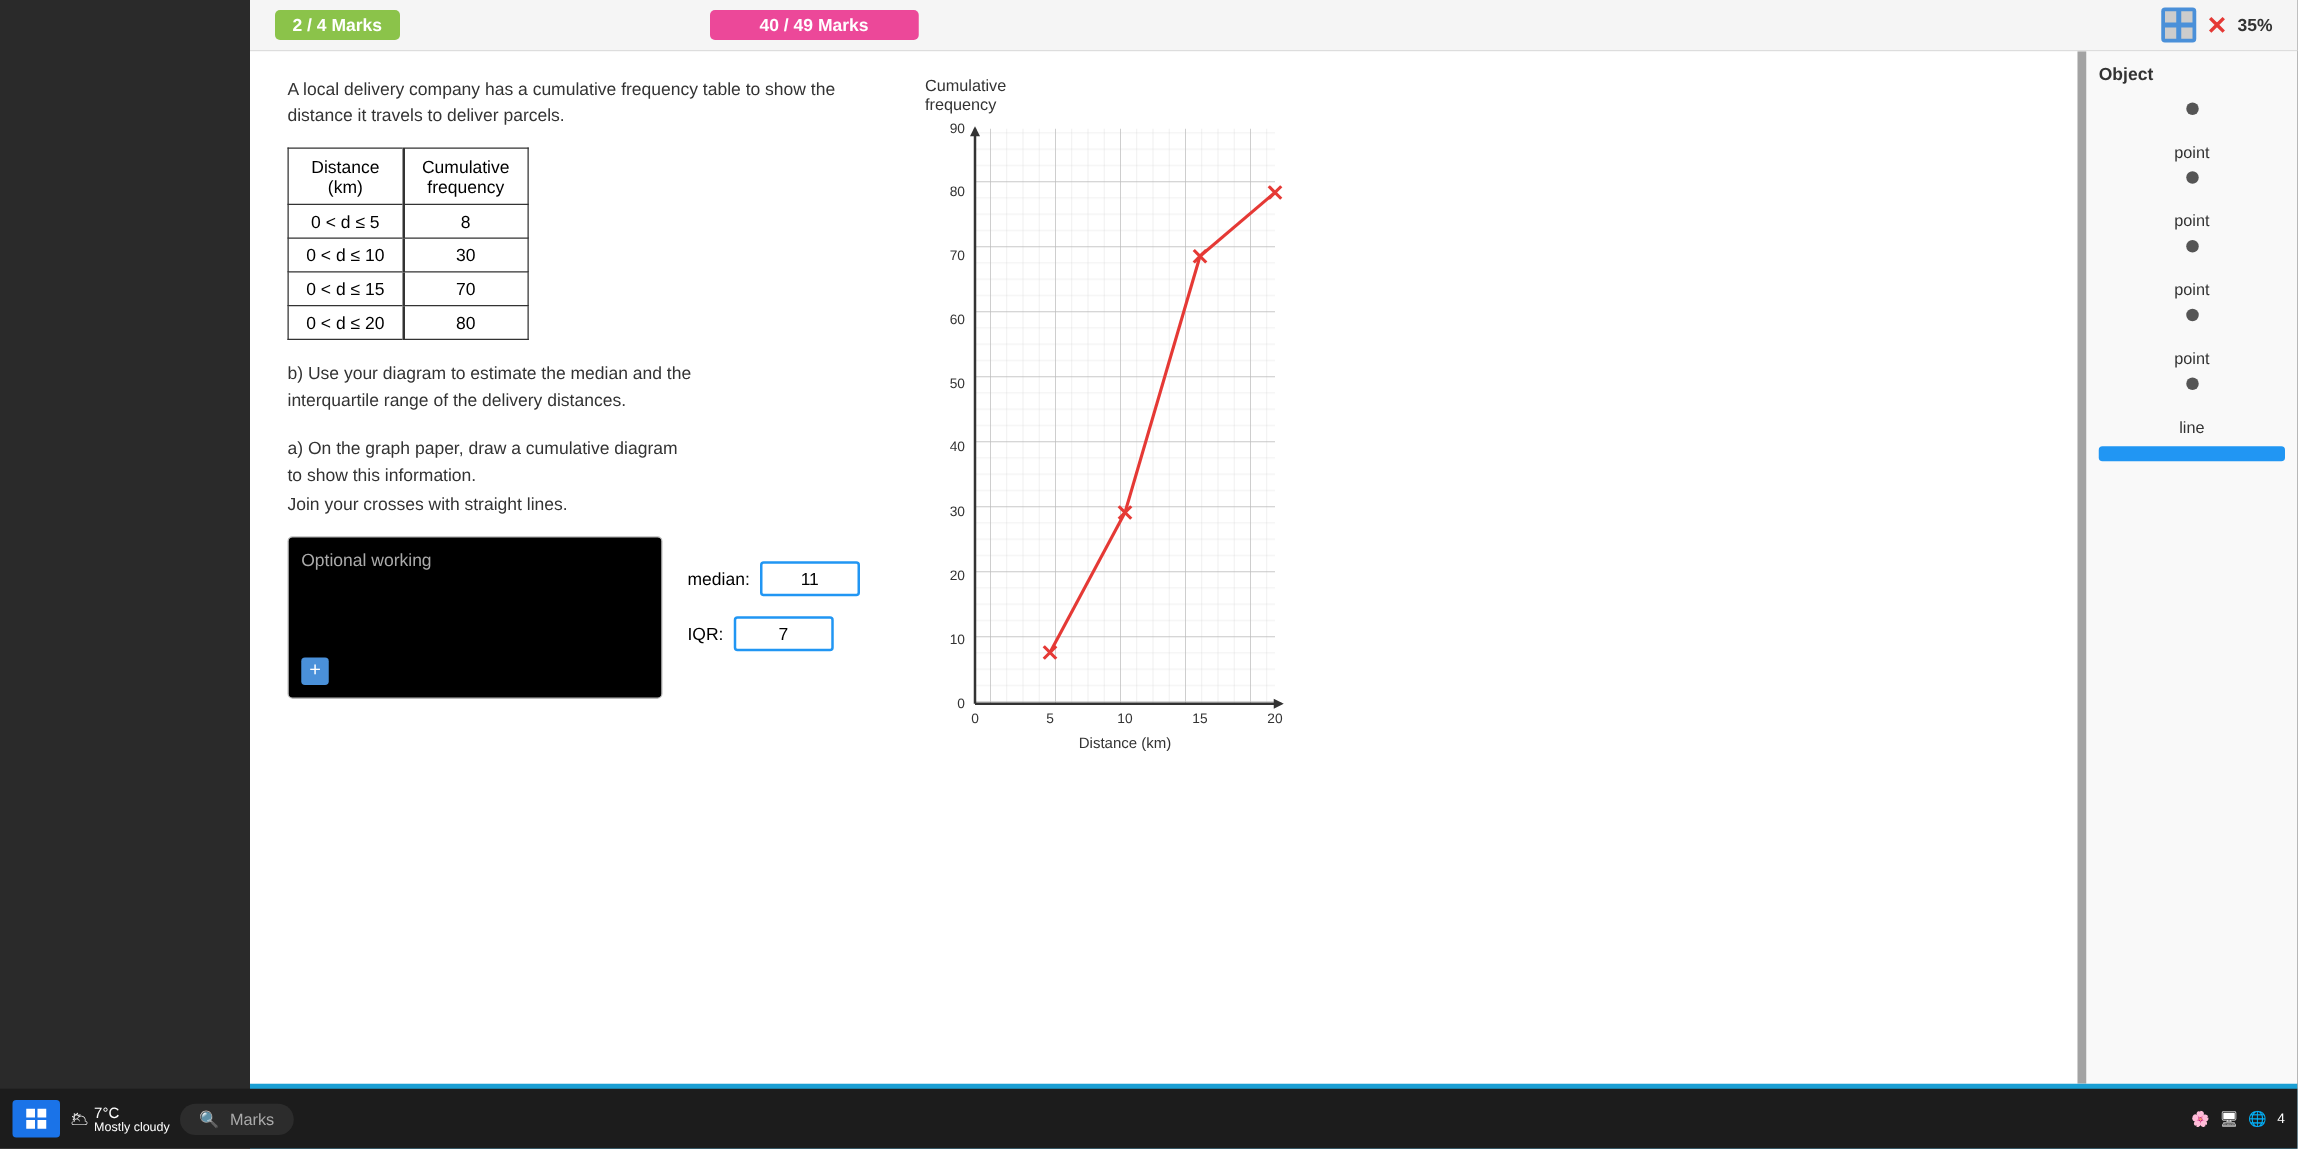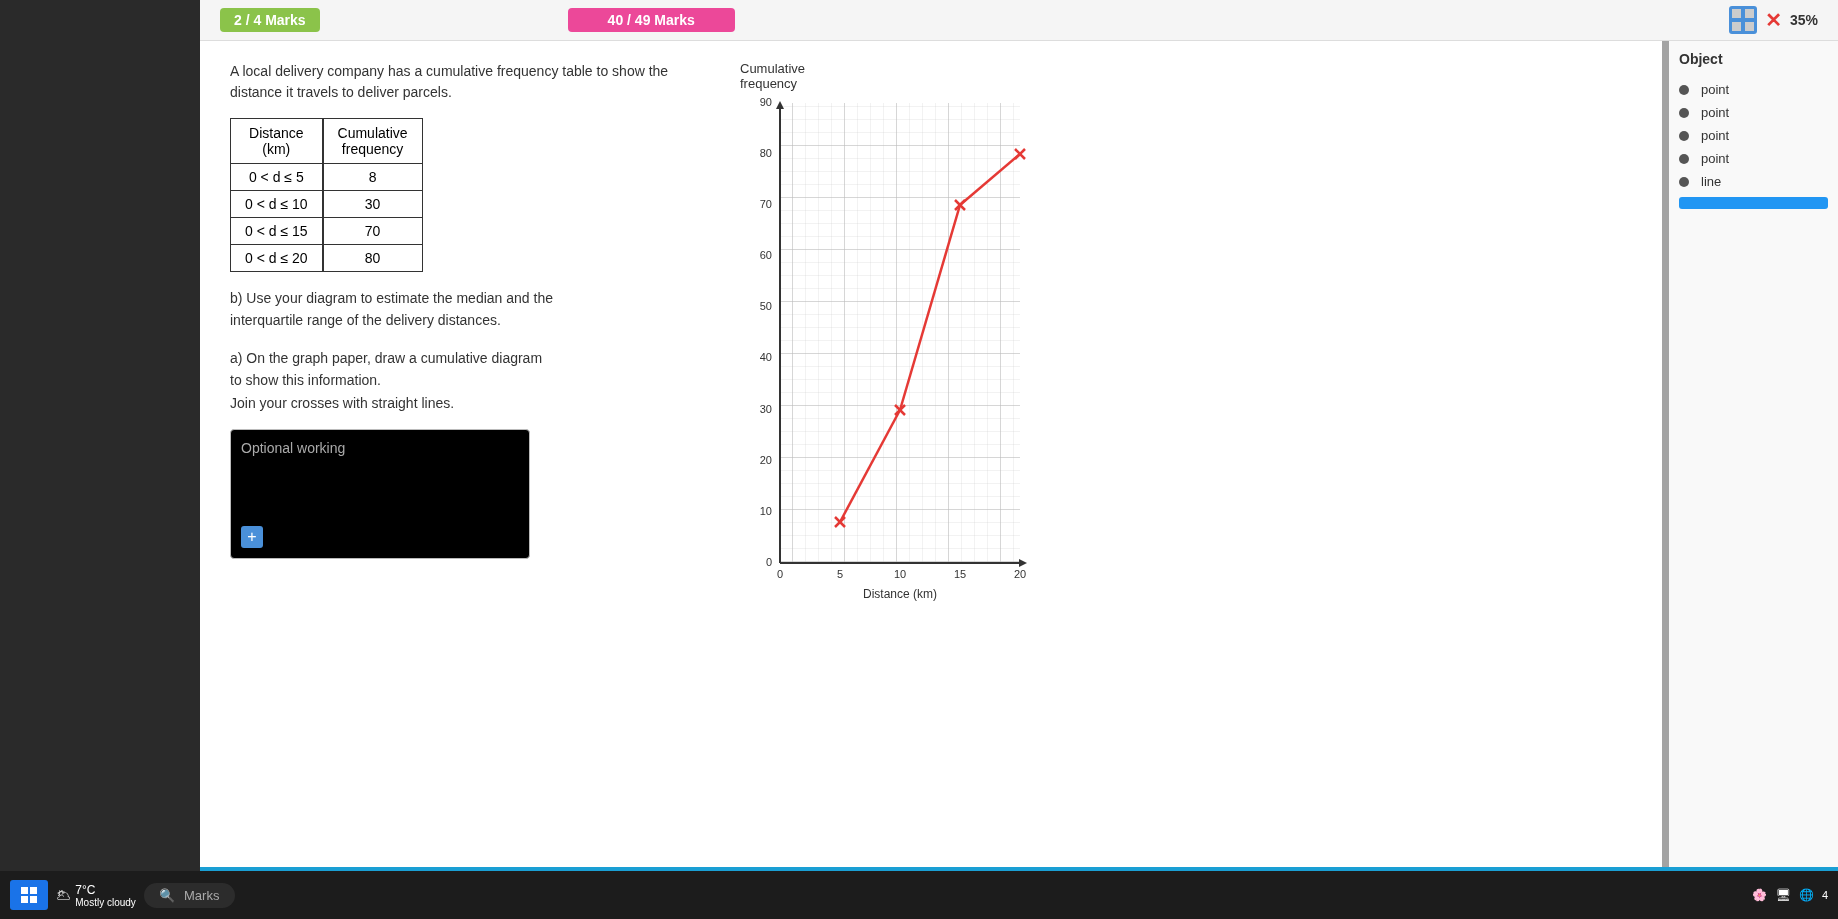--- a/index.html
+++ b/index.html
@@ -225,24 +225,25 @@
       font-size: 14px;
       font-weight: bold;
       color: #333;
       margin-bottom: 10px;
       padding-bottom: 5px;
     }
 
     .object-item {
       display: flex;
       align-items: center;
-      gap: 12px;
+      gap: 22px;
       margin-bottom: 8px;
       font-size: 13px;
       color: #333;
+      flex-direction: column;
     }
 
     .object-dot {
       width: 10px;
       height: 10px;
       border-radius: 50%;
       background: #555;
       flex-shrink: 0;
     }
 
@@ -418,20 +419,30 @@
                to show this information.<br>
                Join your crosses with straight lines.</p>
           </div>
 
           <div class="answer-section">
             <div class="optional-working-box">
               <span class="optional-working-text">Optional working</span>
               <div class="add-icon">+</div>
             </div>
 
+            <div class="answer-inputs">
+              <div class="answer-row">
+                <label>median:</label>
+                <input class="answer-input" type="text" value="11" style="">
+              </div>
+              <div class="answer-row">
+                <label>IQR:</label>
+                <input class="answer-input" type="text" value="7" style="">
+              </div>
+            </div>
           </div>
         </div>
 
         <div class="right-section">
           <div class="graph-container">
             <div style="font-size:13px;color:#333;margin-bottom:2px;">Cumulative<br>frequency</div>
             <svg class="graph-svg" width="290" height="530" viewBox="0 0 290 530">
 
               <defs>
                 <pattern id="smallgrid" width="13" height="13" patternUnits="userSpaceOnUse">

